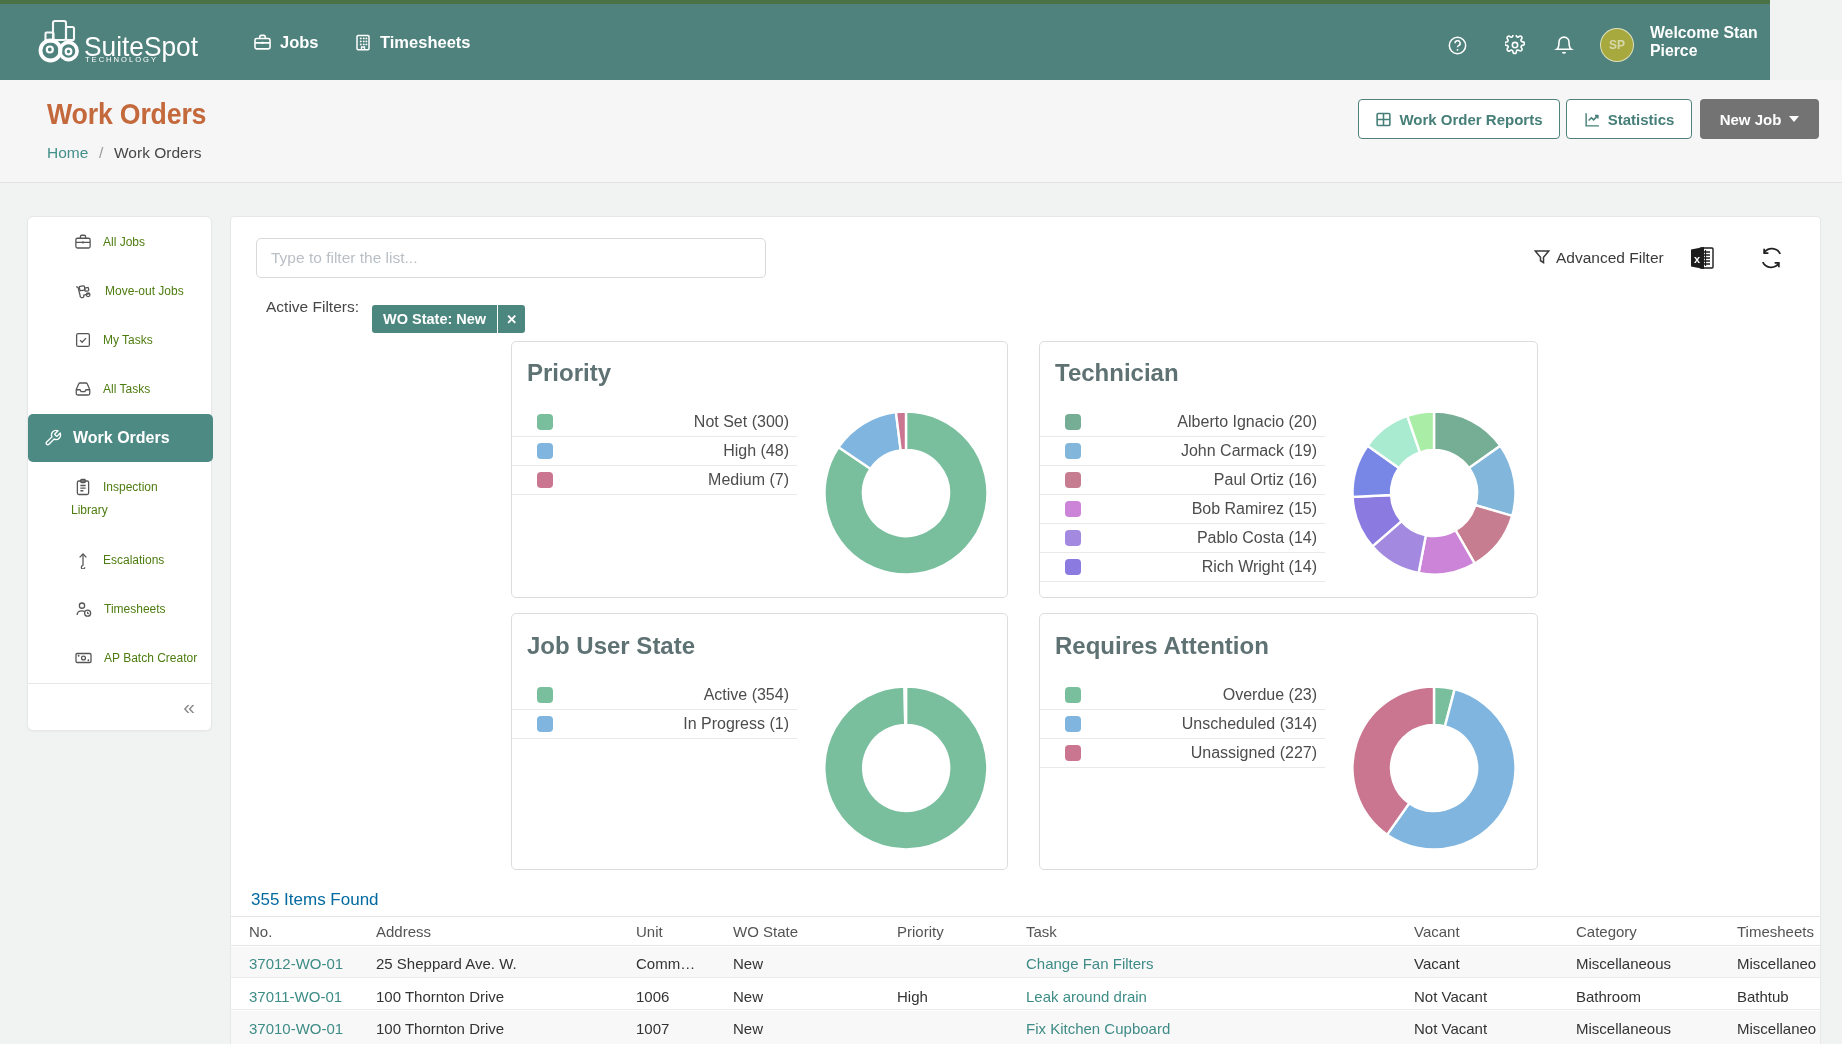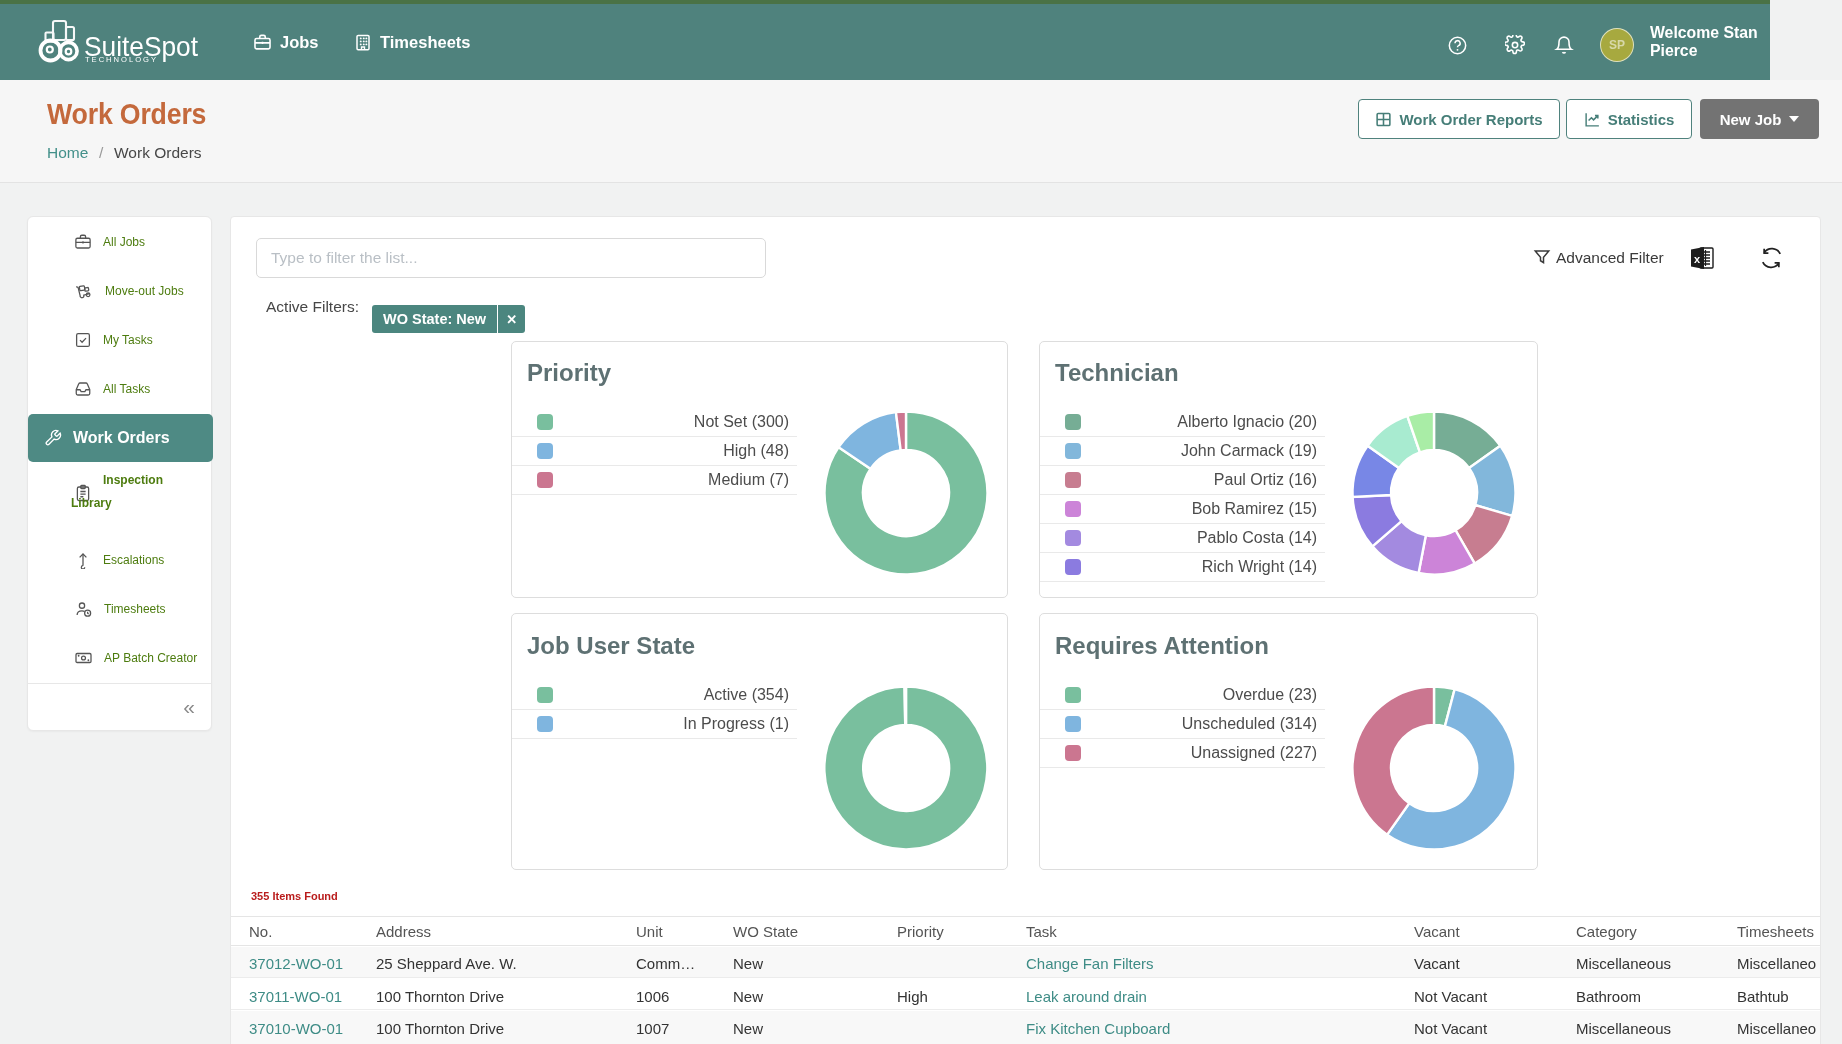--- a/index.html
+++ b/index.html
@@ -129,21 +129,21 @@
       </svg>My Tasks</div>
   <div class="sitem" style="top:148px;"><svg width="18" height="18" viewBox="0 0 24 24" fill="none" stroke="#555" stroke-width="1.7">
         <path d="M21 12.7V18a2 2 0 0 1-2 2H5a2 2 0 0 1-2-2v-5.3L6.2 5.3A1.8 1.8 0 0 1 7.8 4h8.4a1.8 1.8 0 0 1 1.6 1.3L21 12.7z"></path>
         <path d="M3 13h5l1.5 2.5h5L16 13h5"></path>
       </svg>All Tasks</div>
   <div style="position:absolute;left:0;top:197px;width:185px;height:48px;background:#4E8A84;border-radius:5px;display:flex;align-items:center;color:#fff;font-size:16px;font-weight:bold;">
     <svg width="18" height="18" viewBox="0 0 24 24" fill="none" stroke="#fff" stroke-width="1.8" style="margin-left:16px;margin-right:11px;">
         <path d="M14.7 6.3a1 1 0 0 0 0 1.4l1.6 1.6a1 1 0 0 0 1.4 0l3.77-3.77a6 6 0 0 1-7.94 7.94l-6.91 6.91a2.12 2.12 0 0 1-3-3l6.91-6.91a6 6 0 0 1 7.94-7.94l-3.76 3.76z"></path>
       </svg>Work Orders
   </div>
-  <div class="sitem" style="top:232px;height:72px;align-items:center;font-weight:bold;">
+  <div class="sitem" style="top:246px;height:72px;align-items:flex-start;">
     <svg width="18" height="18" viewBox="0 0 24 24" fill="none" stroke="#555" stroke-width="1.7" style="margin-top:15px;">
         <rect x="4.5" y="4" width="15" height="18" rx="2"></rect>
         <rect x="9" y="2" width="6" height="4" rx="1"></rect>
         <path d="M8.5 10h7M8.5 13.5h7M8.5 17h4"></path>
       </svg>
     <span style="margin-top:13px;margin-left:-32px;display:block;width:160px;line-height:23px;"><span style="margin-left:32px;">Inspection</span><br>Library</span>
   </div>
   <div class="sitem" style="top:319px;"><svg width="18" height="18" viewBox="0 0 24 24" fill="none" stroke="#555" stroke-width="1.7">
         <path d="M12 19.5V5"></path>
         <path d="M7.5 8.5L12 4l4.5 4.5"></path>
@@ -282,21 +282,21 @@
 <path d="M1352.59 496.88A81.5 81.5 0 0 1 1367.61 445.73L1398.97 468.06A43 43 0 0 0 1391.05 495.05Z" fill="#7887E6" stroke="#fff" stroke-width="2.4"></path>
 <path d="M1367.61 445.73A81.5 81.5 0 0 1 1407.34 415.98L1419.94 452.36A43 43 0 0 0 1398.97 468.06Z" fill="#A8EBD0" stroke="#fff" stroke-width="2.4"></path>
 <path d="M1407.34 415.98A81.5 81.5 0 0 1 1434.00 411.50L1434.00 450.00A43 43 0 0 0 1419.94 452.36Z" fill="#A9EDA6" stroke="#fff" stroke-width="2.4"></path>
 <path d="M906.00 686.50A81.5 81.5 0 1 1 904.56 686.51L905.24 725.01A43 43 0 1 0 906.00 725.00Z" fill="#79BF9E" stroke="#fff" stroke-width="2.4"></path>
 <path d="M904.56 686.51A81.5 81.5 0 0 1 906.00 686.50L906.00 725.00A43 43 0 0 0 905.24 725.01Z" fill="#7FB5DF" stroke="#fff" stroke-width="2.4"></path>
 <path d="M1434.00 686.50A81.5 81.5 0 0 1 1454.65 689.16L1444.90 726.40A43 43 0 0 0 1434.00 725.00Z" fill="#79BF9E" stroke="#fff" stroke-width="2.4"></path>
 <path d="M1454.65 689.16A81.5 81.5 0 1 1 1387.13 834.67L1409.27 803.18A43 43 0 1 0 1444.90 726.40Z" fill="#7FB5DF" stroke="#fff" stroke-width="2.4"></path>
 <path d="M1387.13 834.67A81.5 81.5 0 0 1 1434.00 686.50L1434.00 725.00A43 43 0 0 0 1409.27 803.18Z" fill="#CB7690" stroke="#fff" stroke-width="2.4"></path>
 </svg>
 
-<div class="abs" style="left:251px;top:890px;font-size:11px;font-weight:bold;color:#b91c1c;">355 Items Found</div>
+<div class="abs" style="left:251px;top:890px;font-size:17px;font-weight:normal;color:#0369a1;">355 Items Found</div>
 <div class="abs" style="left:231px;top:916px;width:1589px;height:30px;border-top:1px solid #e5e5e5;border-bottom:1px solid #e5e5e5;"></div>
 <div class="th" style="left:249px;top:923px;">No.</div>
 <div class="th" style="left:376px;top:923px;">Address</div>
 <div class="th" style="left:636px;top:923px;">Unit</div>
 <div class="th" style="left:733px;top:923px;">WO State</div>
 <div class="th" style="left:897px;top:923px;">Priority</div>
 <div class="th" style="left:1026px;top:923px;">Task</div>
 <div class="th" style="left:1414px;top:923px;">Vacant</div>
 <div class="th" style="left:1576px;top:923px;">Category</div>
 <div class="th" style="left:1737px;top:923px;">Timesheets</div>

